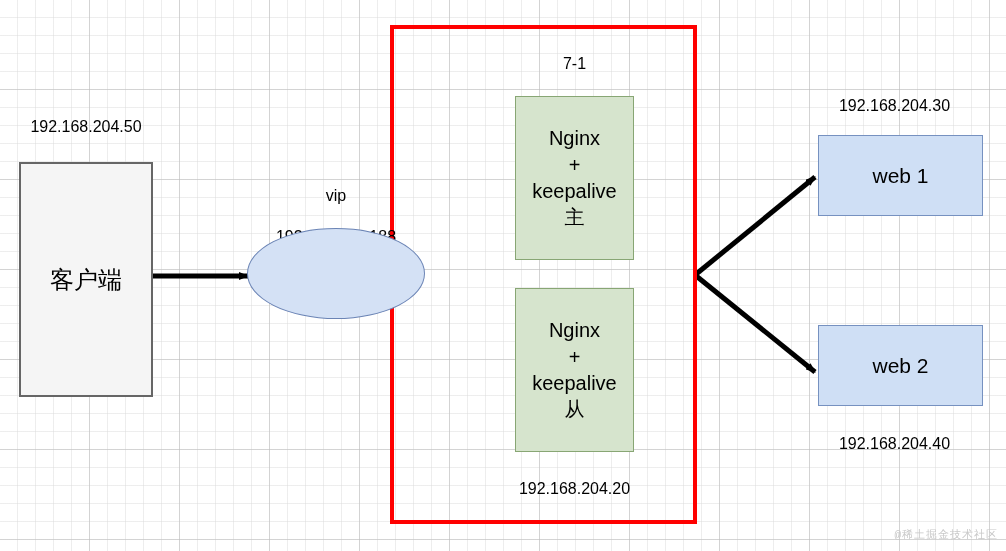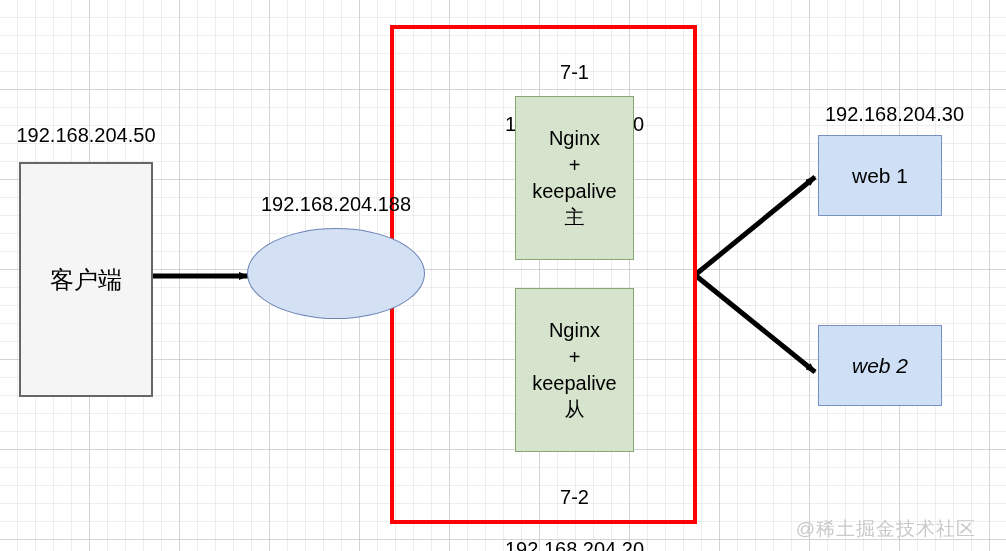--- a/index.html
+++ b/index.html
@@ -38,21 +38,21 @@
     align-items: center;
     justify-content: center;
     text-align: right;
     line-height: 1.32;
   }
   .label {
     position: absolute;
     text-align: center;
     line-height: 1.3;
     white-space: pre-line;
-    font-size: 20px;
+    font-size: 16px;
     color: #000000;
   }
   
   #client-box {
     left: 19px;
     top: 162px;
     width: 134px;
     height: 235px;
     background: #f5f5f5;
     border: 2px solid #666666;
@@ -75,44 +75,45 @@
     border: 1.5px solid #88a674;
     font-size: 20px;
     flex-direction: column;
     justify-content: center;
   }
   #nginx-master-box { left: 515px; top: 96px; height: 164px; }
   #nginx-backup-box { left: 515px; top: 288px; height: 164px; }
   .nginx-box .line { display: block; }
   
   .web-box {
-    width: 124px;
+    width: 165px;
     height: 81px;
     background: #cfdff5;
     border: 1.5px solid #7691c0;
     font-size: 21px;
   }
   #web1-box { left: 818px; top: 135px; }
-  #web2-box { left: 818px; top: 325px; font-style: italic; }
+  #web2-box { left: 818px; top: 325px; }
   
   #client-label { left: 0px; top: 96px; width: 172px; }
   #vip-label { left: 205px; top: 165px; width: 262px; }
   #nginx-master-label { left: 462px; top: 33px; width: 225px; }
   #nginx-backup-label { left: 462px; top: 458px; width: 225px; }
   #web1-label { left: 782px; top: 75px; width: 225px; }
   #web2-label { left: 782px; top: 413px; width: 225px; }
   
   #watermark {
     position: absolute;
-    right: 30px;
+    right: 8px;
     bottom: 9px;
-    font-size: 19px;
+    font-size: 11px;
     color: #c9c9c9;
     letter-spacing: 1px;
     white-space: nowrap;
+    font-family: Liberation Mono, monospace;
   }
 </style>
 </head>
 <body>
 
 <div id="canvas">
 
   <svg class="svg-layer" viewBox="0 0 1006 551" width="1006" height="551">
     <defs>
       <marker id="arrowhead" markerWidth="10" markerHeight="8" refX="9" refY="4" orient="auto" markerUnits="userSpaceOnUse">
@@ -130,20 +131,21 @@
   </svg>
 
   <div class="label" id="client-label">
     <div>192.168.204.50</div>
   </div>
   <div class="node" id="client-box">
     <span>客户端</span>
   </div>
 
   <div class="label" id="vip-label">
+    <div>vip</div>
     <div>192.168.204.188</div>
   </div>
   <div class="node" id="vip-ellipse"></div>
 
   <div class="label" id="nginx-master-label">
     <div>7-1</div>
     <div>192.168.204.10</div>
   </div>
   <div class="node nginx-box" id="nginx-master-box">
     <span class="line">Nginx</span>
@@ -152,32 +154,32 @@
     <span class="line">主</span>
   </div>
 
   <div class="node nginx-box" id="nginx-backup-box">
     <span class="line">Nginx</span>
     <span class="line">+</span>
     <span class="line">keepalive</span>
     <span class="line">从</span>
   </div>
   <div class="label" id="nginx-backup-label">
-    <div>7-2</div>
     <div>192.168.204.20</div>
   </div>
 
   <div class="label" id="web1-label">
     <div>192.168.204.30</div>
   </div>
   <div class="node web-box" id="web1-box">
     <span>web 1</span>
   </div>
 
   <div class="node web-box" id="web2-box">
     <span>web 2</span>
   </div>
   <div class="label" id="web2-label">
+    <div>192.168.204.40</div>
   </div>
 
   <div id="watermark">@稀土掘金技术社区</div>
 
 </div>
 
 </body></html>

